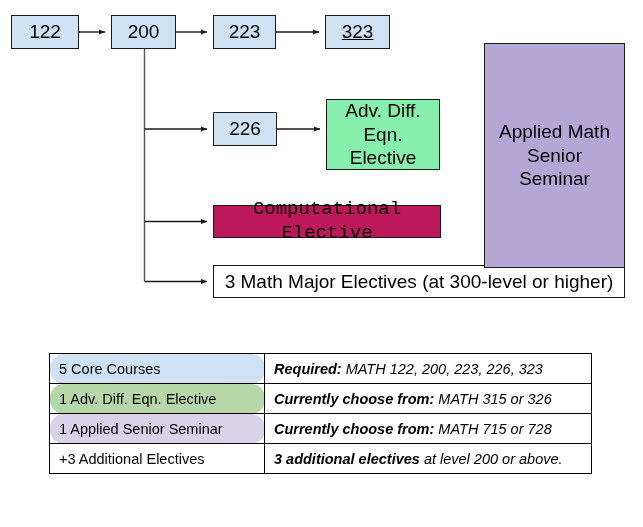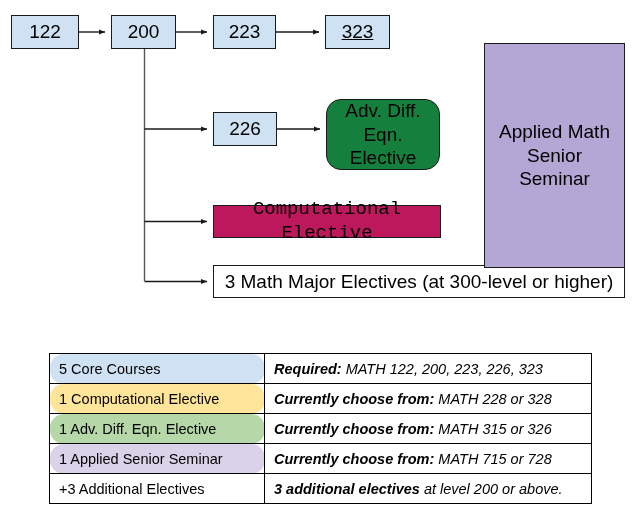--- a/index.html
+++ b/index.html
@@ -43,21 +43,21 @@
   .n-223  { left: 213px; top: 15px;  width: 63px;  height: 34px; }
   .n-323  { left: 325px; top: 15px;  width: 65px;  height: 34px; text-decoration: underline; }
   .n-226  { left: 213px; top: 112px; width: 64px;  height: 34px; }
   .n-adv  { left: 326px; top: 99px;  width: 114px; height: 71px; }
   .n-comp { left: 213px; top: 205px; width: 228px; height: 33px; }
   .n-maj  { left: 213px; top: 265px; width: 412px; height: 33px; }
   .n-sem  { left: 484px; top: 15px;  width: 141px; height: 225px; margin-top: 28px; }
 
   
   .c-blue   { background: #cfe2f3; }
-  .c-green  { background: #15803d; border-radius: 15px; }
+  .c-green  { background: #86efac; }
   .c-yellow { background: #be185d; font-family: Liberation Mono, monospace; }
   .c-purple { background: #b4a7d6; }
   .c-white  { background: #ffffff; }
 
   
   #wires {
     position: absolute;
     left: 0; top: 0;
     width: 643px;
     height: 527px;
@@ -134,24 +134,20 @@
 
 </div>
 
 <table id="req-table">
   <tbody>
     <tr>
       <td class="cat" style="background-color: rgb(207, 226, 243);">5 Core Courses</td>
       <td class="desc"><span class="lead">Required:</span><span> MATH 122, 200, 223, 226, 323</span></td>
     </tr>
     <tr>
-      <td class="cat" style="background-color: rgb(255, 229, 153);">1 Computational Elective</td>
-      <td class="desc"><span class="lead">Currently choose from:</span><span> MATH 228 or 328</span></td>
-    </tr>
-    <tr>
       <td class="cat" style="background-color: rgb(182, 215, 168);">1 Adv. Diff. Eqn. Elective</td>
       <td class="desc"><span class="lead">Currently choose from:</span><span> MATH 315 or 326</span></td>
     </tr>
     <tr>
       <td class="cat" style="background-color: rgb(217, 210, 233);">1 Applied Senior Seminar</td>
       <td class="desc"><span class="lead">Currently choose from:</span><span> MATH 715 or 728</span></td>
     </tr>
     <tr>
       <td class="cat" style="background-color: rgb(255, 255, 255);">+3 Additional Electives</td>
       <td class="desc"><span class="lead">3 additional electives</span><span> at level 200 or above.</span></td>

